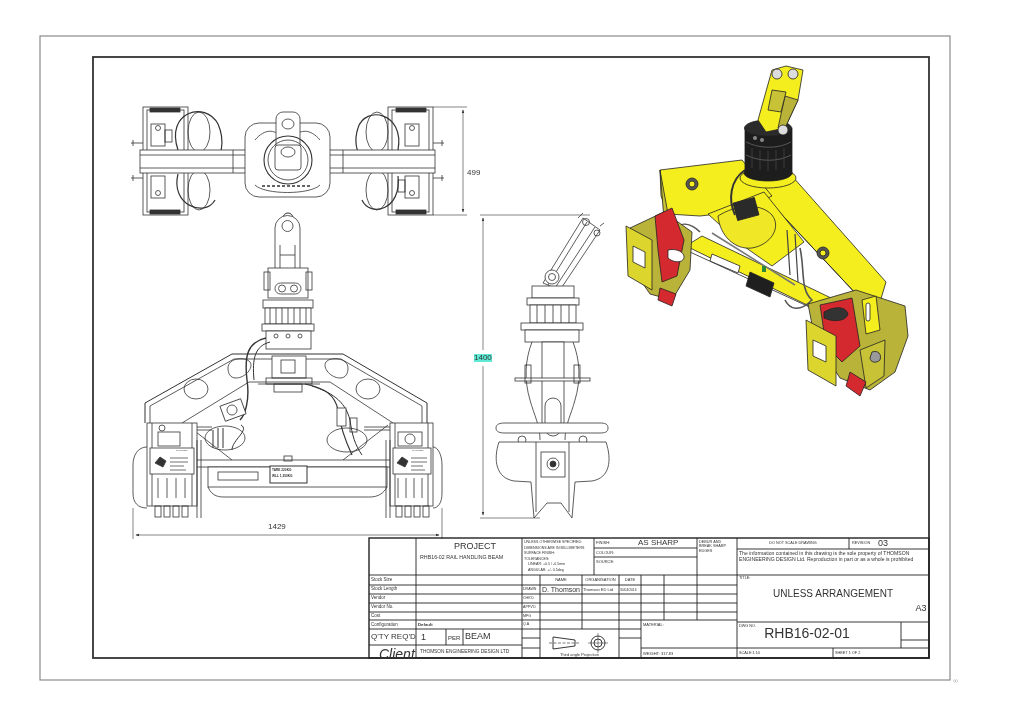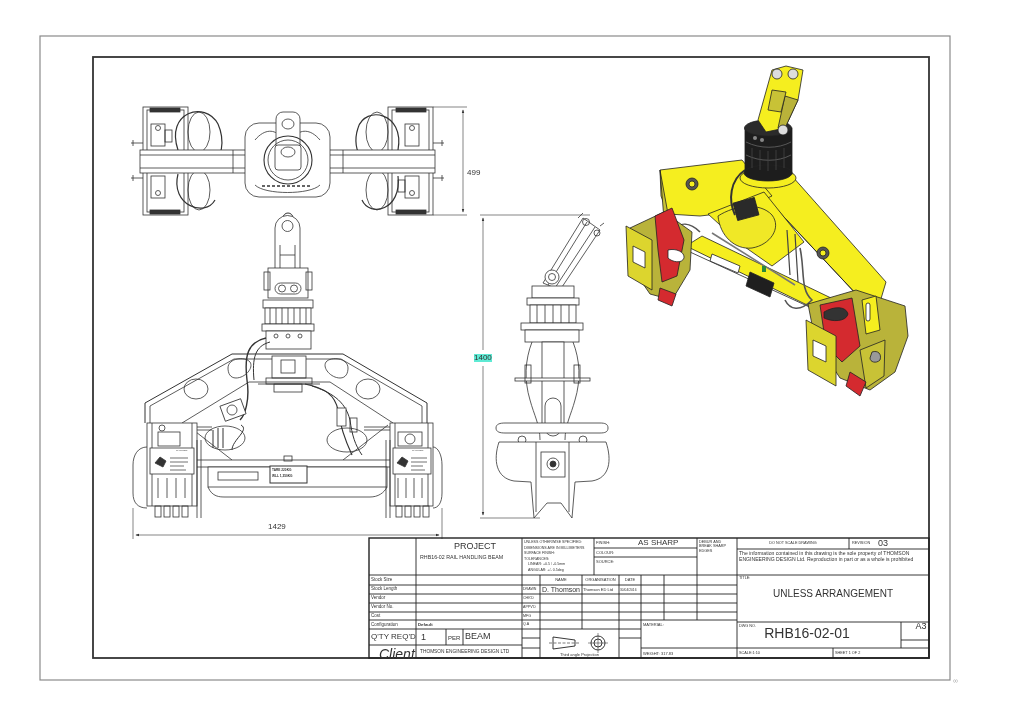--- a/index.html
+++ b/index.html
@@ -358,18 +358,18 @@
 
   <div class="t c" style="left:737px;top:542px;width:112px;font-size:3.8px;">DO NOT SCALE DRAWING</div>
   <div class="t" style="left:852px;top:542px;font-size:3.8px;">REVISION</div>
   <div class="t" style="left:878px;top:539px;font-size:9px;">03</div>
   <div class="t w" style="left:739px;top:551px;width:188px;font-size:5.1px;line-height:1.1;">The information contained in this drawing is the sole property of THOMSON ENGINEERING DESIGN Ltd.  Reproduction in part or as a whole is prohibited</div>
 
   <div class="t" style="left:739px;top:577px;font-size:3.8px;">TITLE:</div>
   <div class="t c" style="left:737px;top:589px;width:192px;font-size:10px;">UNLESS ARRANGEMENT</div>
   <div class="t" style="left:739px;top:625px;font-size:3.8px;">DWG NO.</div>
   <div class="t c" style="left:737px;top:626px;width:140px;font-size:14px;">RHB16-02-01</div>
-  <div class="t c" style="left:901px;top:622px;width:40px;font-size:9px;">A3</div>
+  <div class="t c" style="left:901px;top:604px;width:40px;font-size:9px;">A3</div>
   <div class="t" style="left:739px;top:651.5px;font-size:3.8px;">SCALE:1:10</div>
   <div class="t" style="left:835px;top:651.5px;font-size:3.8px;">SHEET 1 OF 2</div>
 </div>
 
 </div>
 
 </body></html>

